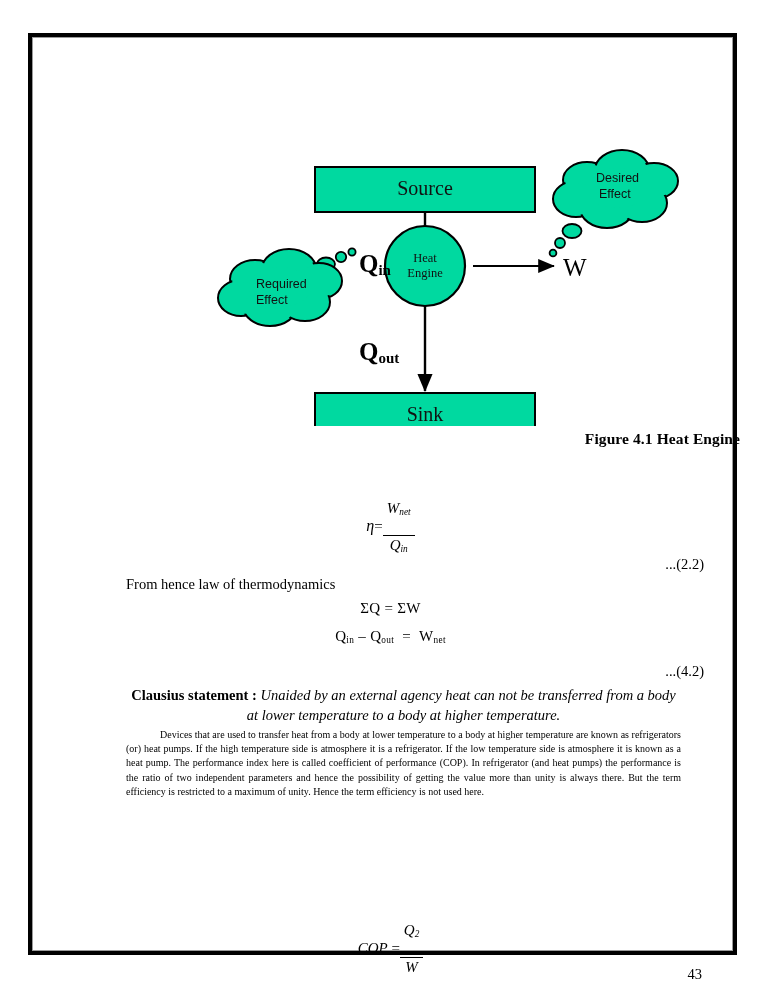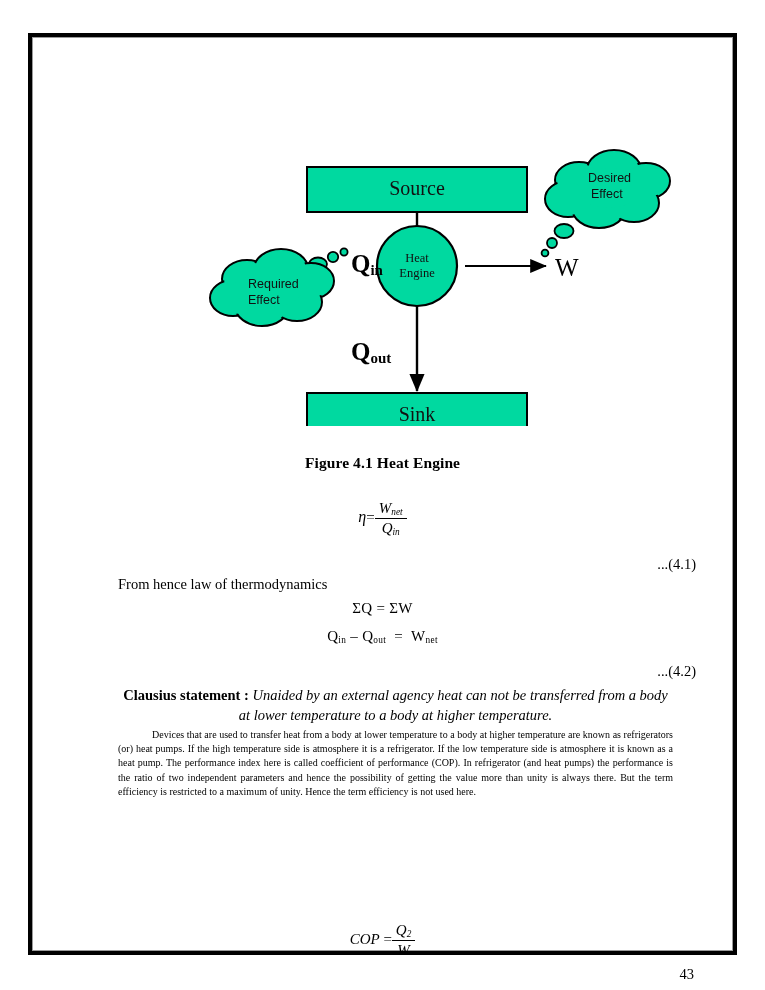--- a/index.html
+++ b/index.html
@@ -35,21 +35,21 @@
     right: 0;
     bottom: 0;
     border: 1px solid #9a9a9a;
     background: #ffffff;
     box-sizing: border-box;
   }
 
   
   #content {
     position: absolute;
-    left: 0;
+    left: 8px;
     top: 0;
     width: 100%;
     height: 100%;
     border-radius: 27px;
   }
 
   
   #figure-area {
     position: absolute;
     left: 0;
@@ -57,42 +57,41 @@
     width: 100%;
     height: 300px;
   }
   #figure-svg { display: block; }
 
   .fig-caption {
     position: absolute;
     top: 392px;
     left: 0;
     width: 100%;
-    text-align: center;
+    text-align: right;
     font-weight: bold;
     font-size: 15.5px;
     letter-spacing: 0.1px;
-    margin-top: 24px;
   }
 
   
   .eq-block {
     position: absolute;
     width: 100%;
     text-align: center;
   }
   .frac {
     display: inline-block;
     vertical-align: middle;
     text-align: center;
     line-height: 1.12;
   }
   .frac .num {
     display: block;
-    padding: 0 4px 1px 4px;
+    padding: 0 4px 18px 4px;
     border-bottom: 1.2px solid #000;
   }
   .frac .den {
     display: block;
     padding: 1px 4px 0 4px;
   }
   .mi { font-style: italic; }
   .mup { font-style: normal; }
   sub.sm {
     font-size: 0.62em;
@@ -278,21 +277,21 @@
 
       <div class="fig-caption">Figure 4.1 Heat Engine</div>
 
       <div class="eq-block" id="eq-eta">
         <span class="lhs">η</span><span class="mup">=</span><span class="frac">
           <span class="num"><span class="mi">W</span><sub class="sm">net</sub></span>
           <span class="den"><span class="mi">Q</span><sub class="sm">in</sub></span>
         </span>
       </div>
 
-      <div class="eq-number" id="eqnum-41">...(4.1)</div>
+      <div class="eq-number" id="eqnum-41">...(2.2)</div>
 
       <div class="body-text" id="first-law-line">From hence law of thermodynamics</div>
 
       <div class="eq-block" id="eq-sum2">
         <span class="eqline"><span>Q</span><sub class="smup">in</sub>&nbsp;<span>–</span>&nbsp;<span>Q</span><sub class="smup">out</sub>&nbsp;&nbsp;<span>=</span>&nbsp;&nbsp;<span>W</span><sub class="smup">net</sub></span>
       </div>
 
       <div class="eq-block" id="eq-sum1">
         <span class="eqline">ΣQ  =  ΣW</span>
       </div>

